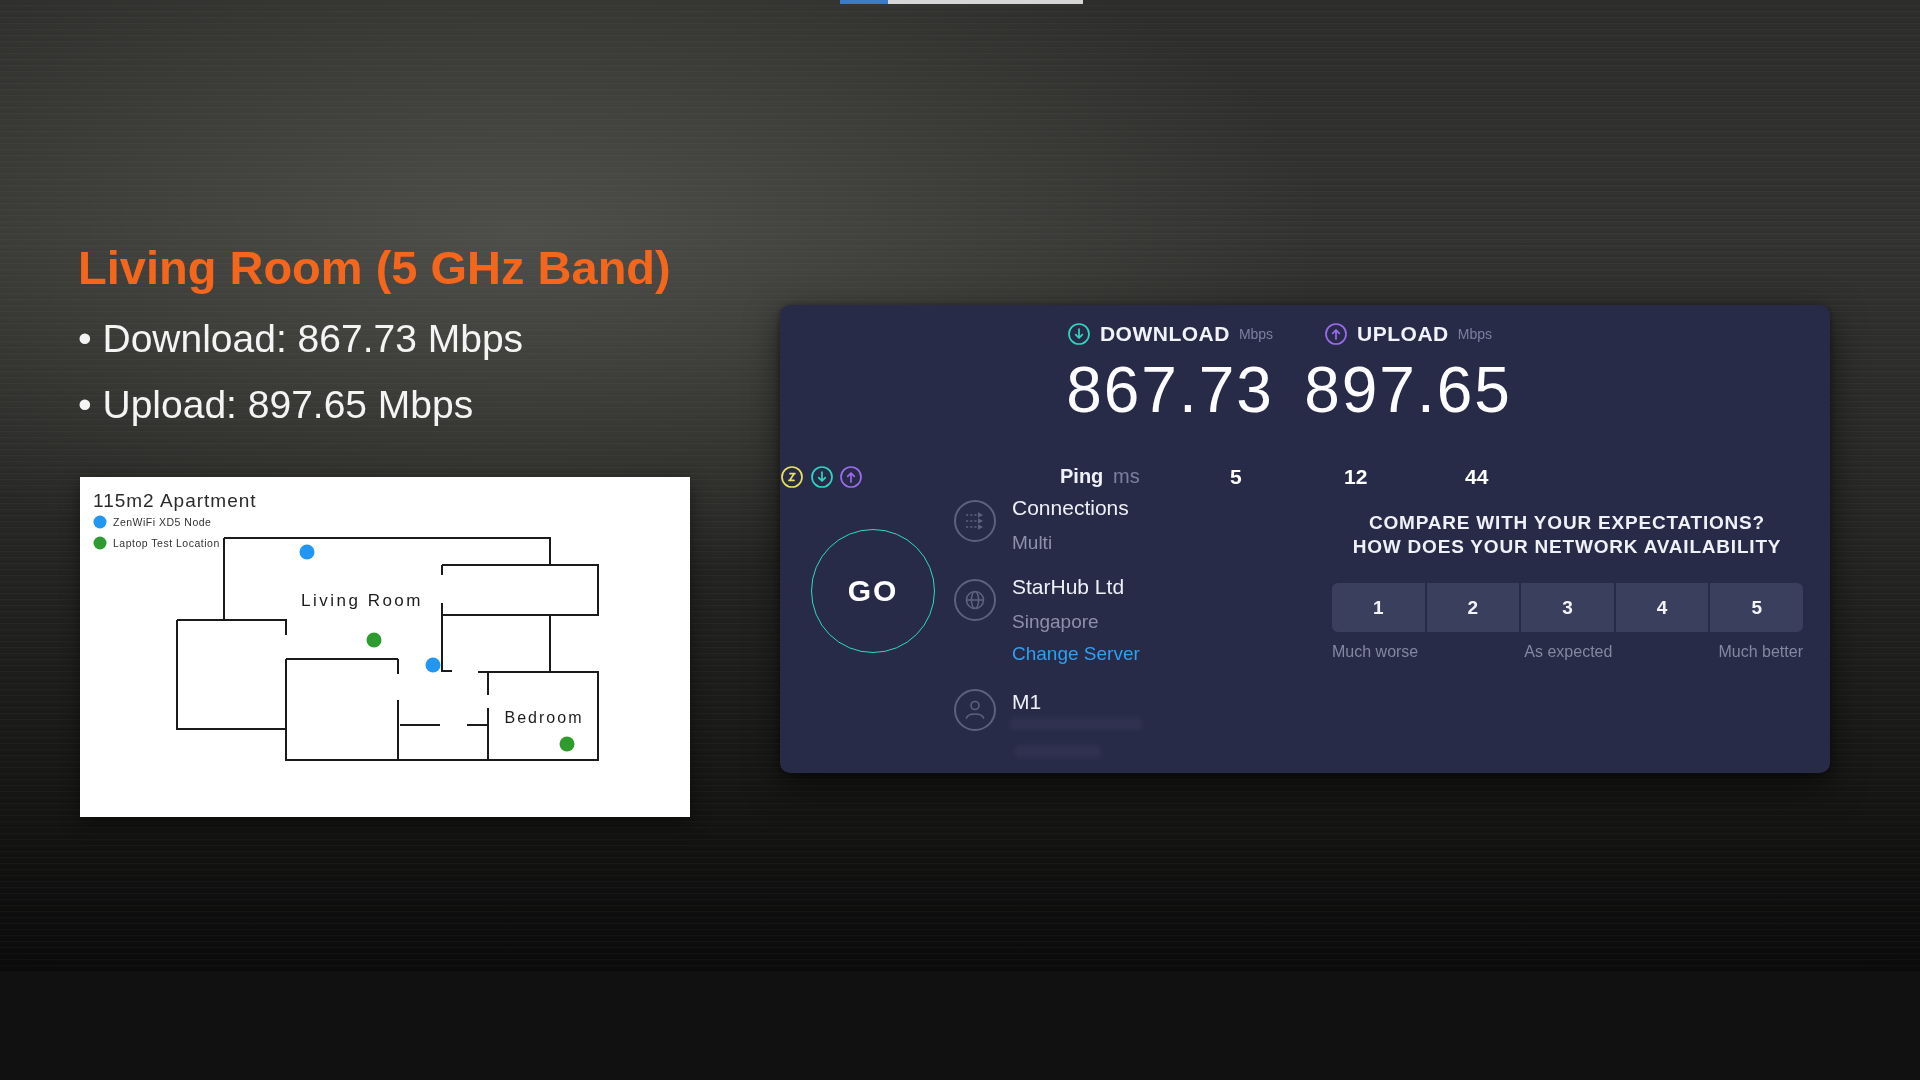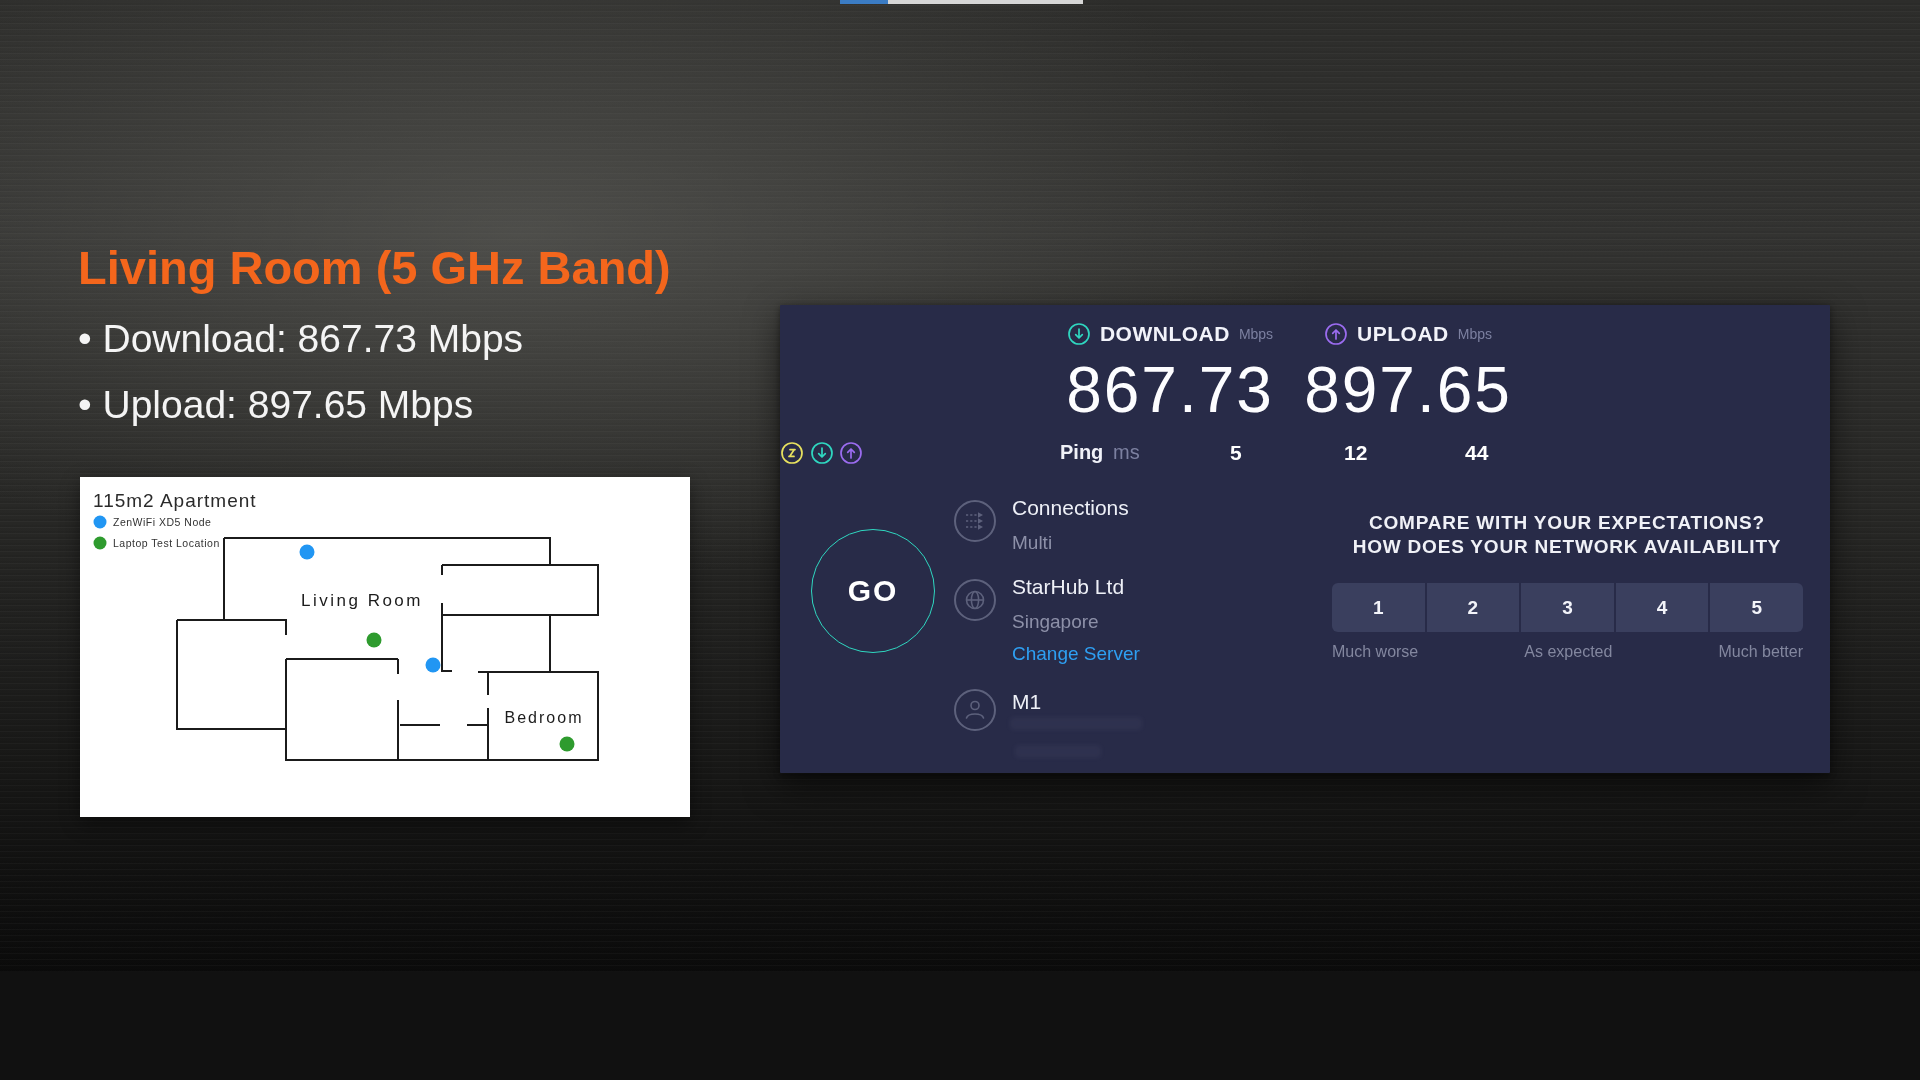--- a/index.html
+++ b/index.html
@@ -31,33 +31,33 @@
   
   .floorplan {
     position:absolute; left:80px; top:477px; width:610px; height:340px;
     background:#fff; box-shadow:0 6px 18px rgba(0,0,0,.45);
   }
   .floorplan svg { position:absolute; inset:0; }
 
   
   .panel {
     position:absolute; left:780px; top:305px; width:1050px; height:468px;
-    background:#282b48; border-radius:1px;
+    background:#282b48; border-radius:10px;
     box-shadow:0 12px 34px rgba(0,0,0,.55), 0 2px 6px rgba(0,0,0,.4);
     color:#fff;
   }
   .metric { position:absolute; top:16px; text-align:center; }
   .metric.dl { left:200px; width:380px; }
   .metric.ul { left:478px; width:300px; }
   .metric-head { display:flex; align-items:center; justify-content:center; gap:9px; height:26px; }
   .metric-label { font-size:21px; font-weight:700; letter-spacing:.5px; color:#f2f3fa; }
   .metric-unit { font-size:14px; color:#7c80a0; font-weight:400; }
   .metric-value { margin-top:6px; font-size:64px; font-weight:200; letter-spacing:2px; color:#fdfdff; }
 
-  .ping-row { position:absolute; top:136px; left:0; width:100%; height:28px; font-size:20px; }
+  .ping-row { position:absolute; top:160px; left:0; width:100%; height:28px; font-size:20px; }
   .ping-row > span, .ping-row > div { position:absolute; top:0; }
   .ping-label { left:280px; font-weight:700; color:#f0f1f8; }
   .ping-unit  { left:333px; color:#7c80a0; }
   .pr-icon { width:24px; height:24px; top:1px; }
   .pr-val { font-weight:700; color:#fff; font-size:21px; }
 
   .go-btn {
     position:absolute; left:31px; top:224px; width:124px; height:124px;
     border-radius:50%; border:1.5px solid #2fd7c0; background:transparent;
     color:#fff; font-size:30px; font-weight:700; letter-spacing:2px;

